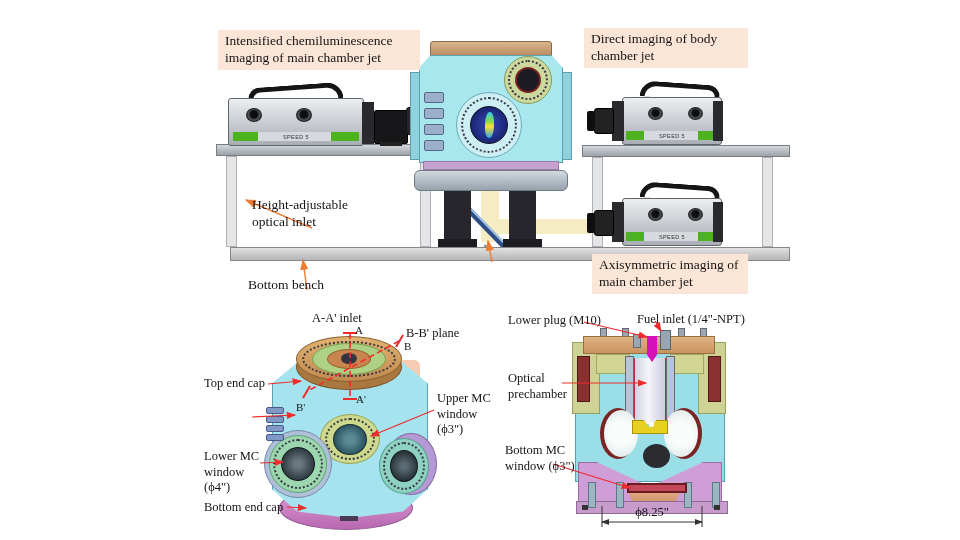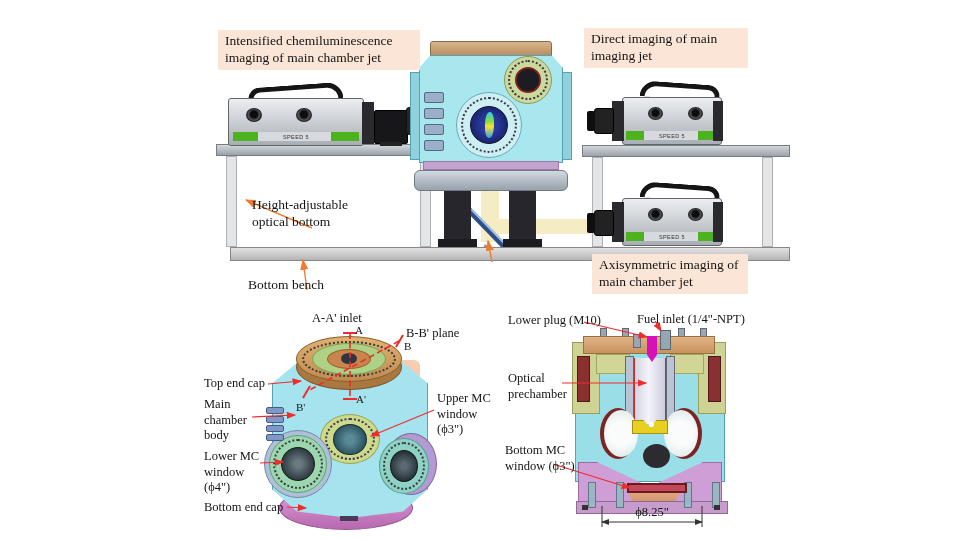--- a/index.html
+++ b/index.html
@@ -209,33 +209,32 @@
     <line x1="655" y1="321" x2="661" y2="331" stroke="#f02b2b" stroke-width="1.2" marker-end="url(#aR)"></line>
     <line x1="562" y1="383" x2="646" y2="383" stroke="#f02b2b" stroke-width="1.2" marker-end="url(#aR)"></line>
     <line x1="553" y1="464" x2="630" y2="488" stroke="#f02b2b" stroke-width="1.2" marker-end="url(#aR)"></line>
 
     <line x1="602" y1="506" x2="602" y2="527" stroke="#333" stroke-width="1"></line>
     <line x1="702" y1="506" x2="702" y2="527" stroke="#333" stroke-width="1"></line>
     <line x1="602" y1="522" x2="702" y2="522" stroke="#333" stroke-width="1" marker-start="url(#aD)" marker-end="url(#aD)"></line>
   </svg>
 
   <div class="lbl peach" style="left:218px;top:30px;width:188px;">Intensified chemiluminescence imaging of main chamber jet</div>
-  <div class="lbl peach" style="left:584px;top:28px;width:150px;">Direct imaging of main imaging jet</div>
+  <div class="lbl peach" style="left:584px;top:28px;width:150px;">Direct imaging of body chamber jet</div>
   <div class="lbl peach" style="left:592px;top:254px;width:142px;">Axisymmetric imaging of main chamber jet</div>
-  <div class="lbl" style="left:252px;top:197px;width:122px;">Height-adjustable optical bottom</div>
+  <div class="lbl" style="left:252px;top:197px;width:122px;">Height-adjustable optical inlet</div>
   <div class="lbl" style="left:248px;top:277px;white-space:nowrap;">Bottom bench</div>
 
   <div class="lbl small" style="left:312px;top:311px;white-space:nowrap;">A-A' inlet</div>
   <div class="lbl tiny" style="left:355px;top:324px;">A</div>
   <div class="lbl small" style="left:406px;top:326px;white-space:nowrap;">B-B' plane</div>
   <div class="lbl tiny" style="left:404px;top:340px;">B</div>
   <div class="lbl tiny" style="left:356px;top:393px;">A'</div>
   <div class="lbl tiny" style="left:296px;top:401px;">B'</div>
   <div class="lbl small" style="left:204px;top:376px;white-space:nowrap;">Top end cap</div>
-  <div class="lbl small" style="left:204px;top:397px;width:60px;">Main chamber body</div>
   <div class="lbl small" style="left:204px;top:449px;width:68px;">Lower MC window (ϕ4")</div>
   <div class="lbl small" style="left:204px;top:500px;white-space:nowrap;">Bottom end cap</div>
   <div class="lbl small" style="left:437px;top:391px;width:54px;">Upper MC window (ϕ3")</div>
 
   <div class="lbl small" style="left:508px;top:313px;white-space:nowrap;">Lower plug (M10)</div>
   <div class="lbl small" style="left:637px;top:312px;white-space:nowrap;">Fuel inlet (1/4"-NPT)</div>
   <div class="lbl small" style="left:508px;top:371px;width:78px;">Optical prechamber</div>
   <div class="lbl small" style="left:505px;top:443px;width:72px;">Bottom MC window (ϕ3")</div>
   <div class="lbl small" style="left:612px;top:505px;width:80px;text-align:center;">ϕ8.25"</div>
 

